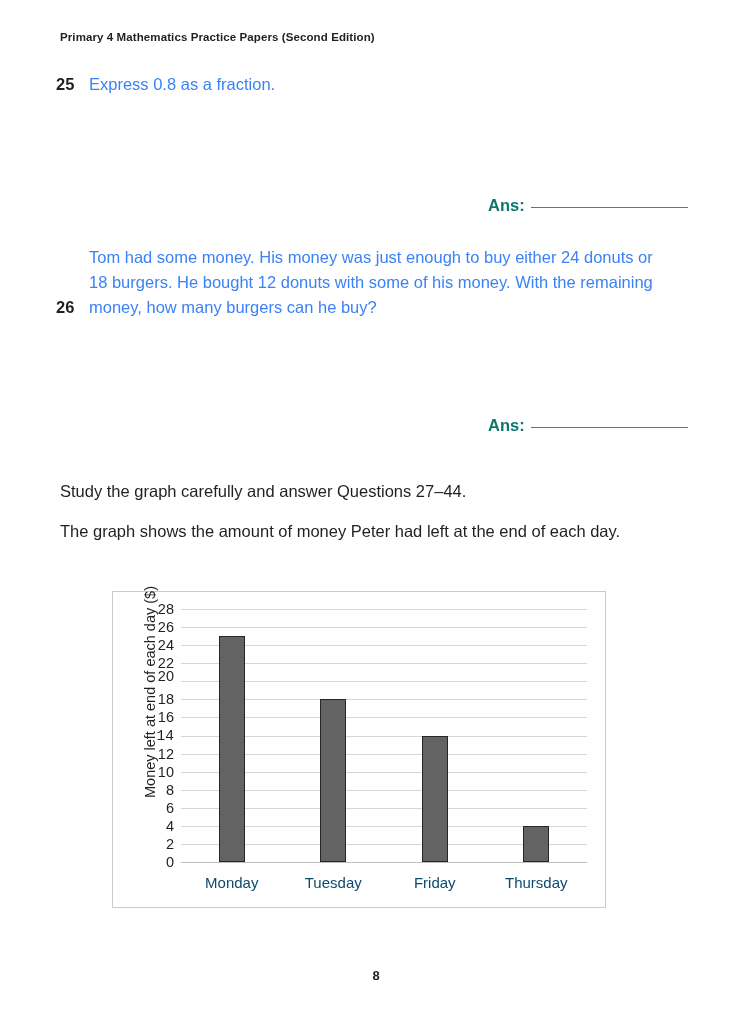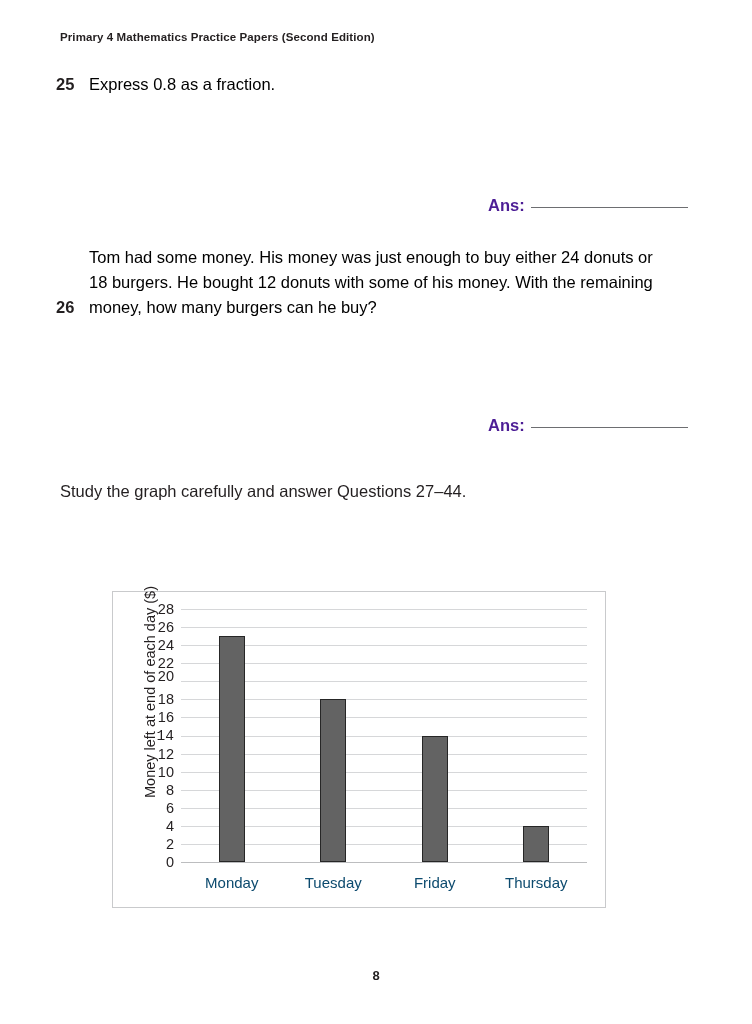--- a/index.html
+++ b/index.html
@@ -43,39 +43,39 @@
     font-size: 16.5px;
     font-weight: bold;
     width: 33px;
     flex: 0 0 33px;
     line-height: 25px;
     color: #231f20;
   }
   .q-text {
     font-size: 16.5px;
     line-height: 25px;
-    color: #000000;
+    color: #3b82f6;
     flex: 1 1 auto;
   }
   #question-25 { top: 72px; }
   #question-26 { top: 245px; }
   #question-26 .q-text { max-width: 570px; }
 
   
   .answer-line {
     position: absolute;
     left: 488px;
     width: 200px;
     display: flex;
     align-items: baseline;
   }
   .answer-label {
     font-size: 16.5px;
     font-weight: bold;
-    color: #4c1d95;
+    color: #0f766e;
     white-space: nowrap;
   }
   .answer-rule {
     flex: 1 1 auto;
     height: 1px;
     background: #6d6e71;
     margin-left: 6px;
     position: relative;
     top: -3px;
   }
@@ -201,20 +201,21 @@
     <div class="q-number">26</div>
     <div class="q-text">Tom had some money. His money was just enough to buy either 24 donuts or 18 burgers. He bought 12 donuts with some of his money. With the remaining money, how many burgers can he buy?</div>
   </div>
 
   <div class="answer-line" id="answer-line-26">
     <span class="answer-label">Ans:</span>
     <span class="answer-rule"></span>
   </div>
 
   <div class="instruction" id="instruction-1">Study the graph carefully and answer Questions 27–44.</div>
+  <div class="instruction" id="instruction-2">The graph shows the amount of money Peter had left at the end of each day.</div>
 
   <div class="chart-frame">
     <div class="chart-inner">
       <div class="y-axis-title">Money left at end of each day ($)</div>
       <div class="plot" id="plot-area">
           <div class="gridline baseline" style="top: 253px;"></div>
           <div class="ytick-label" style="top: 253px;">0</div>
           <div class="gridline" style="top: 234.929px;"></div>
           <div class="ytick-label" style="top: 234.929px;">2</div>
           <div class="gridline" style="top: 216.857px;"></div>

